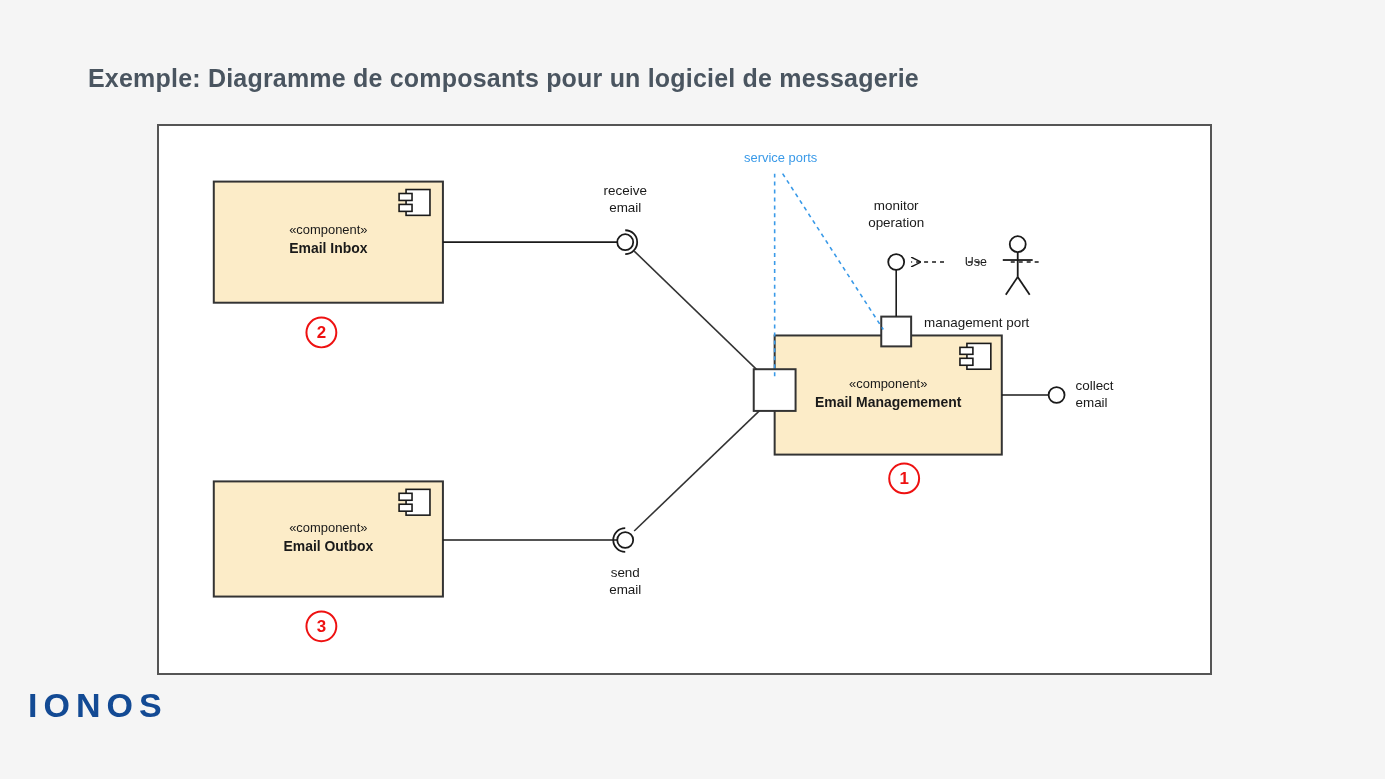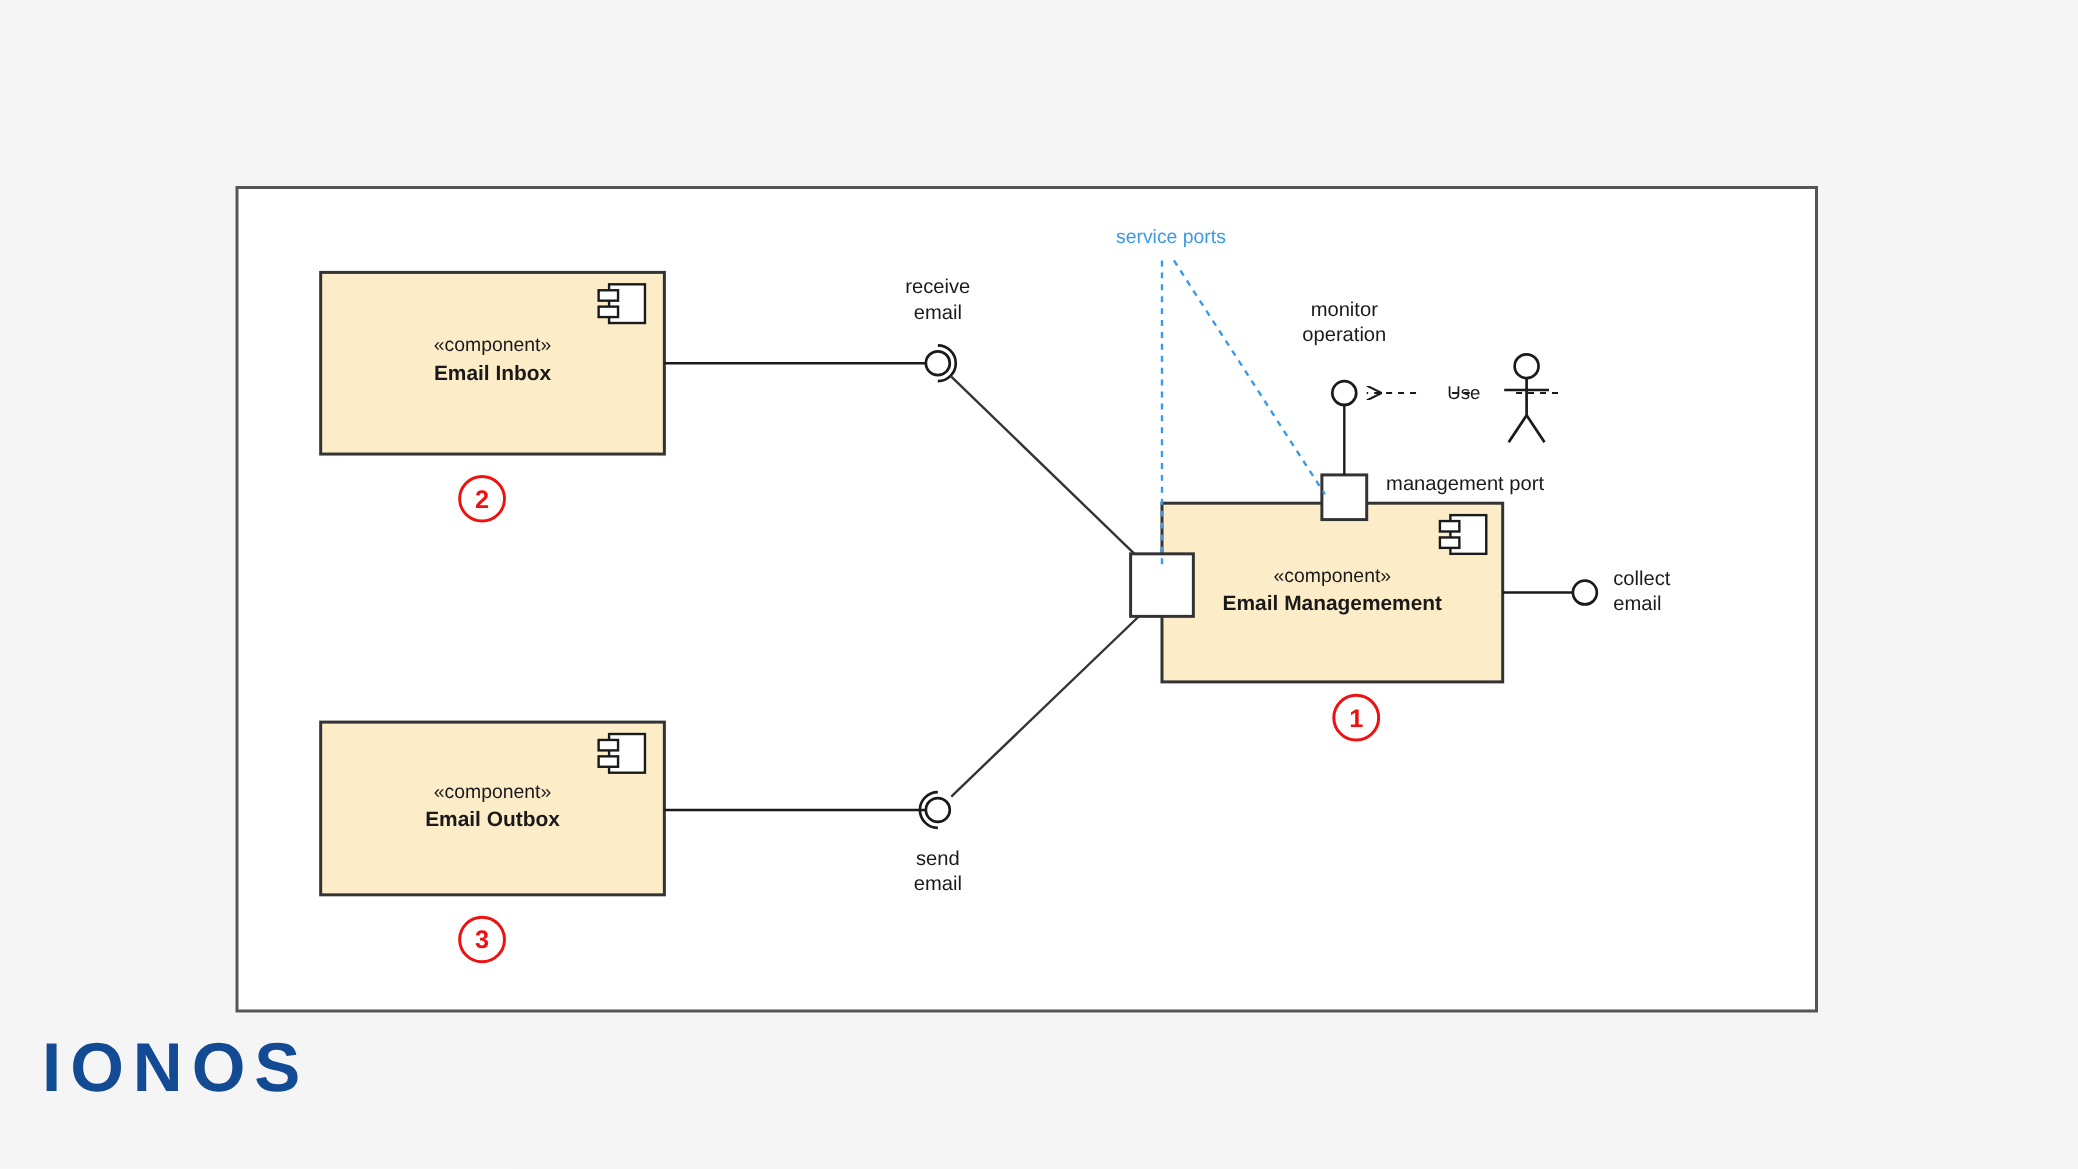--- a/index.html
+++ b/index.html
@@ -45,21 +45,21 @@
     left: 0;
     top: 0;
     width: 100%;
     height: 100%;
     display: block;
   }
   #brand-logo {
     position: absolute;
     left: 28px;
     top: 688px;
-    font-size: 46px;
+    font-size: 34px;
     font-weight: bold;
     color: #134a94;
     letter-spacing: 6px;
     line-height: 1;
   }
   .svg-text {
     font-family: "Liberation Sans", sans-serif;
     fill: #1a1a1a;
   }
   .lbl { font-size: 13.5px; }
@@ -67,20 +67,21 @@
   .cname { font-size: 14px; font-weight: bold; }
   .ann { font-size: 13px; fill: #3a9ae8; }
   .badge-num { font-size: 17px; font-weight: bold; fill: #ee1111; }
   .use-lbl { font-size: 12.5px; }
 </style>
 </head>
 <body>
 
 <div id="page">
 
+  <div id="page-title">Exemple: Diagramme de composants pour un logiciel de messagerie</div>
 
   <div id="diagram-frame">
     <svg id="diagram-svg" viewBox="0 0 1055 551" preserveAspectRatio="none" xmlns="http://www.w3.org/2000/svg">
 
       <defs>
         <marker id="open-arrow" markerWidth="12" markerHeight="10" refX="10" refY="5" orient="auto" markerUnits="userSpaceOnUse">
           <path d="M10,0 L0,5 L10,10" fill="none" stroke="#1a1a1a" stroke-width="1.4"></path>
         </marker>
       </defs>
 

